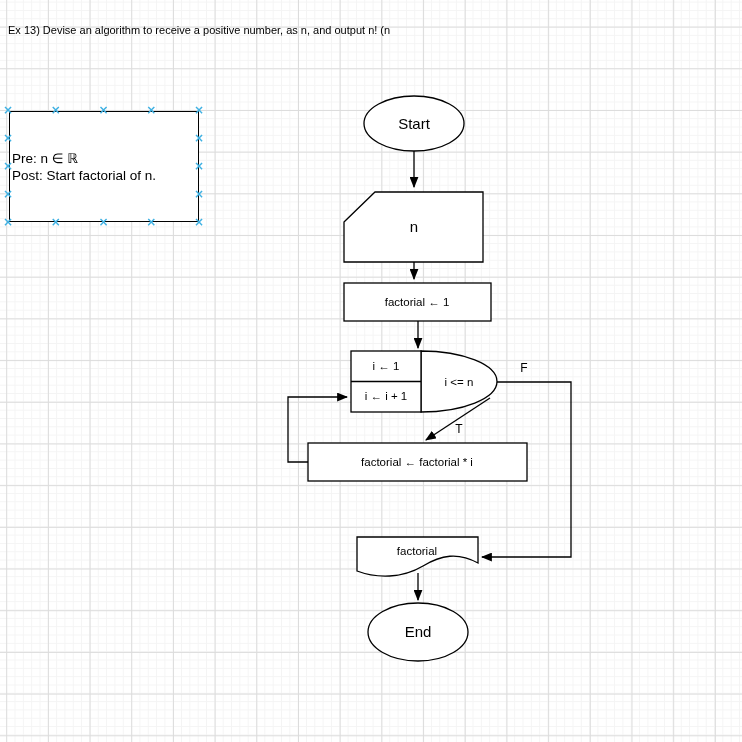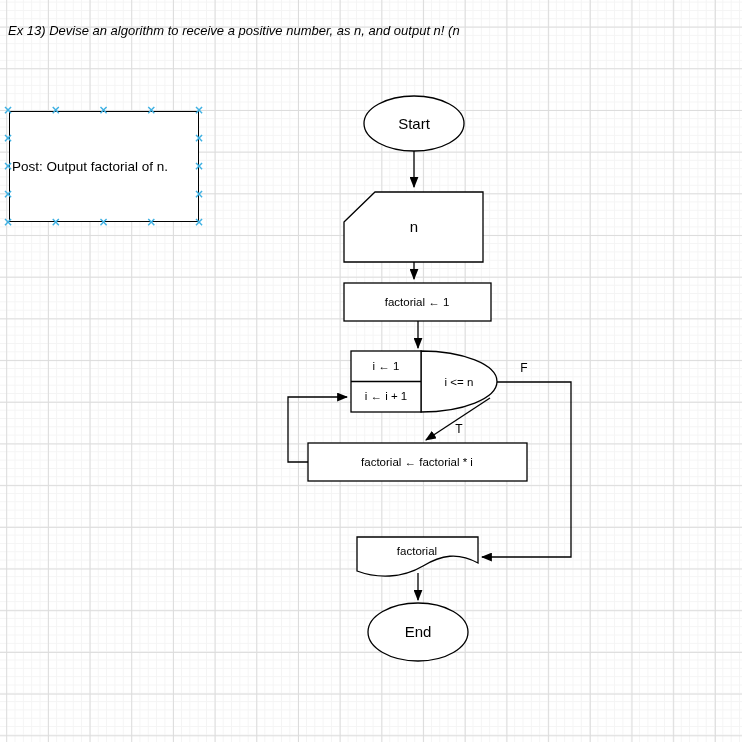--- a/index.html
+++ b/index.html
@@ -10,21 +10,21 @@
     background-image:
       linear-gradient(to right,#dcdcdc 1px,transparent 1px),
       linear-gradient(to bottom,#dcdcdc 1px,transparent 1px),
       linear-gradient(to right,#f4f4f4 1px,transparent 1px),
       linear-gradient(to bottom,#f4f4f4 1px,transparent 1px);
     background-size:41.7px 41.7px,41.7px 41.7px,8.34px 8.34px,8.34px 8.34px;
     background-position:6.2px 26.6px,6.2px 26.6px,6.2px 1.6px,6.2px 1.6px;
   }
   .title{
     position:absolute;left:8px;top:19px;width:724px;
-    font-size:13px;line-height:23px;color:#000;font-style:italic;
+    font-size:11px;line-height:23px;color:#000;
   }
   .annotation{
     position:absolute;left:9px;top:111px;width:190px;height:111px;
     box-sizing:border-box;border:1.6px solid #000;background:#fff;
     display:flex;flex-direction:column;justify-content:center;
     padding-left:2px;font-size:13.5px;line-height:17px;color:#000;
   }
   .handles{position:absolute;left:-2px;top:-2px;width:calc(100% + 3px);height:calc(100% + 3px);pointer-events:none;}
   .handle{
     position:absolute;transform:translate(-50%,-50%);
@@ -42,21 +42,22 @@
 </head>
 <body>
 
 <div class="canvas">
 
   <div class="title">
     <div>Ex 13) Devise an algorithm to receive a positive number, as n, and output n! (n</div>
   </div>
 
   <div class="annotation">
-    <div>Post: Output factorial of n.</div>
+    <div>Pre: n ∈ ℝ</div>
+    <div>Post: Start factorial of n.</div>
     <div class="handles">
         <span class="handle" style="left: 0%; top: 0%; color: rgb(63, 177, 227);">×</span>
         <span class="handle" style="left: 25%; top: 0%; color: rgb(63, 177, 227);">×</span>
         <span class="handle" style="left: 50%; top: 0%; color: rgb(63, 177, 227);">×</span>
         <span class="handle" style="left: 75%; top: 0%; color: rgb(63, 177, 227);">×</span>
         <span class="handle" style="left: 100%; top: 0%; color: rgb(63, 177, 227);">×</span>
         <span class="handle" style="left: 0%; top: 25%; color: rgb(63, 177, 227);">×</span>
         <span class="handle" style="left: 100%; top: 25%; color: rgb(63, 177, 227);">×</span>
         <span class="handle" style="left: 0%; top: 50%; color: rgb(63, 177, 227);">×</span>
         <span class="handle" style="left: 100%; top: 50%; color: rgb(63, 177, 227);">×</span>

